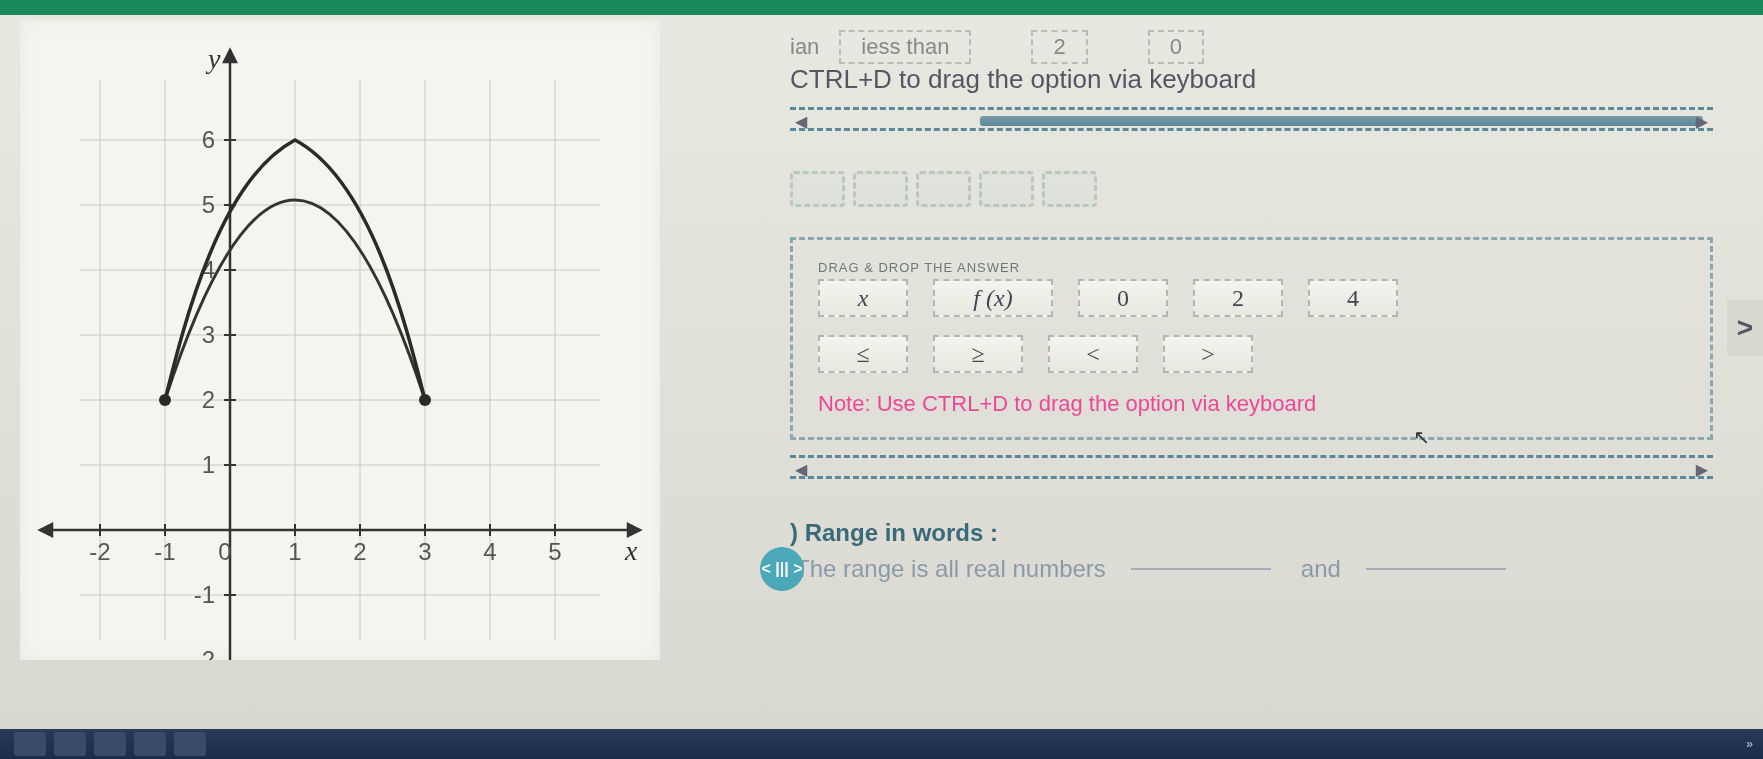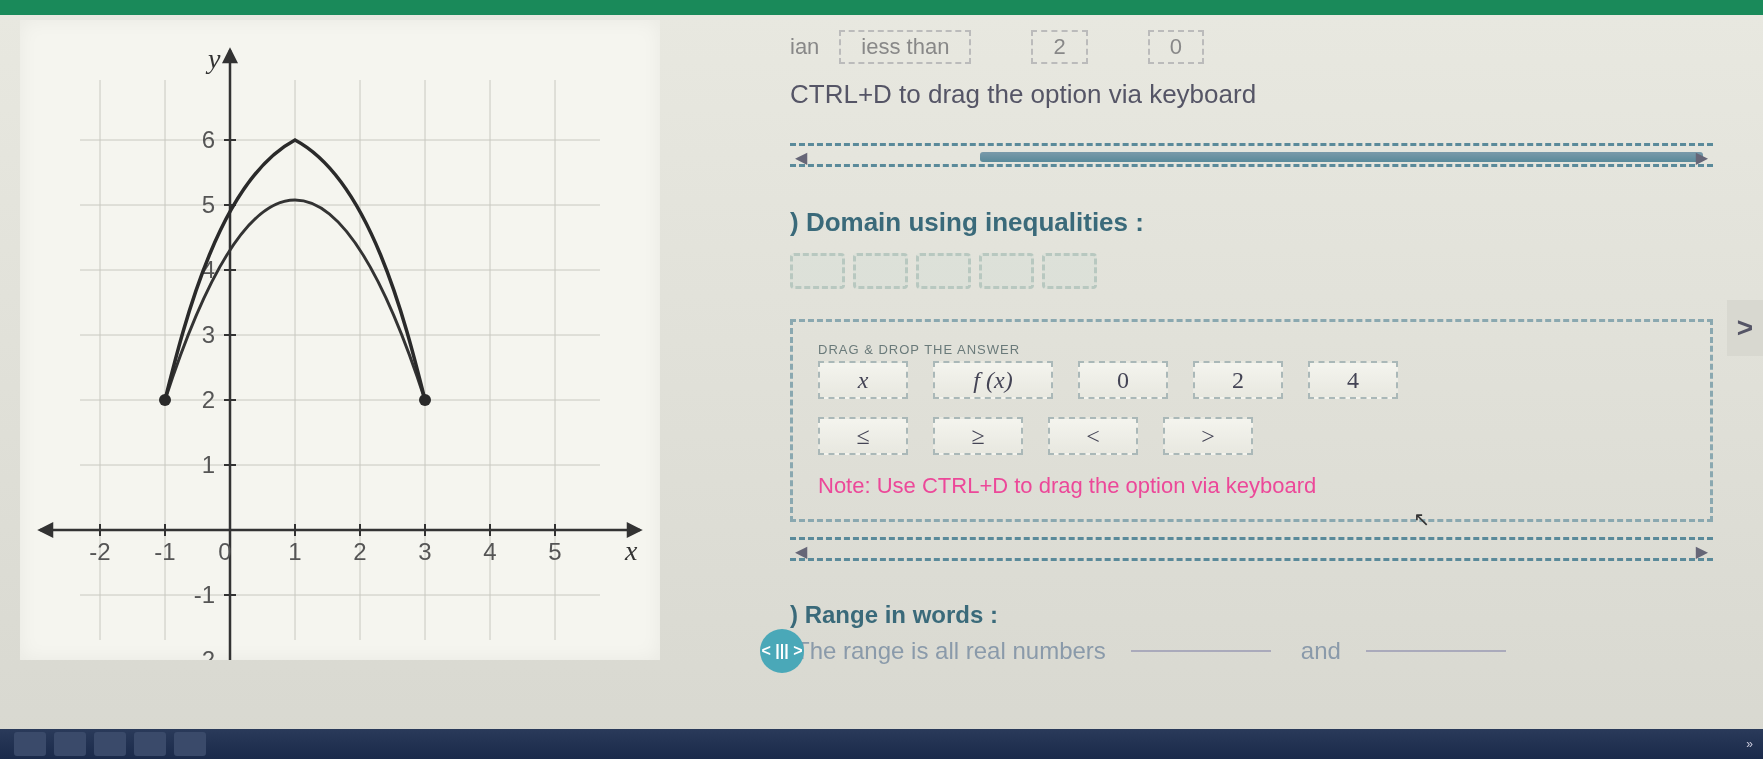--- a/index.html
+++ b/index.html
@@ -29,34 +29,34 @@
 }
 .right-panel {
   flex: 1;
   padding: 10px 30px 10px 90px;
   position: relative;
 }
 .top-fragment {
   display: flex;
   gap: 20px;
   align-items: center;
-  margin-bottom: 15px;
+  margin-bottom: 0;
   color: #888;
   font-size: 22px;
 }
 .frag-box {
   border: 2px dashed #bbb;
   padding: 2px 20px;
   min-width: 50px;
   color: #888;
 }
 .hint-text {
   color: #556;
   font-size: 26px;
-  margin-bottom: 33px;
+  margin-bottom: 12px;
 }
 .dashed-scroll {
   border-top: 3px dashed #5a8a9a;
   border-bottom: 3px dashed #5a8a9a;
   height: 24px;
   position: relative;
   margin-bottom: 40px;
 }
 .scroll-arrow {
   position: absolute;
@@ -314,21 +314,20 @@
     </div>
 
     <div class="hint-text">CTRL+D to drag the option via keyboard</div>
 
     <div class="dashed-scroll">
       <span class="scroll-arrow left">◀</span>
       <div class="scroll-bar"></div>
       <span class="scroll-arrow right">▶</span>
     </div>
 
-    <div class="section-title">) Domain using inequalities :</div>
     <div class="drop-slots">
       <div class="drop-slot"></div>
       <div class="drop-slot"></div>
       <div class="drop-slot"></div>
       <div class="drop-slot"></div>
       <div class="drop-slot"></div>
     </div>
 
     <div class="drag-container">
       <div class="drag-label">DRAG &amp; DROP THE ANSWER</div>

